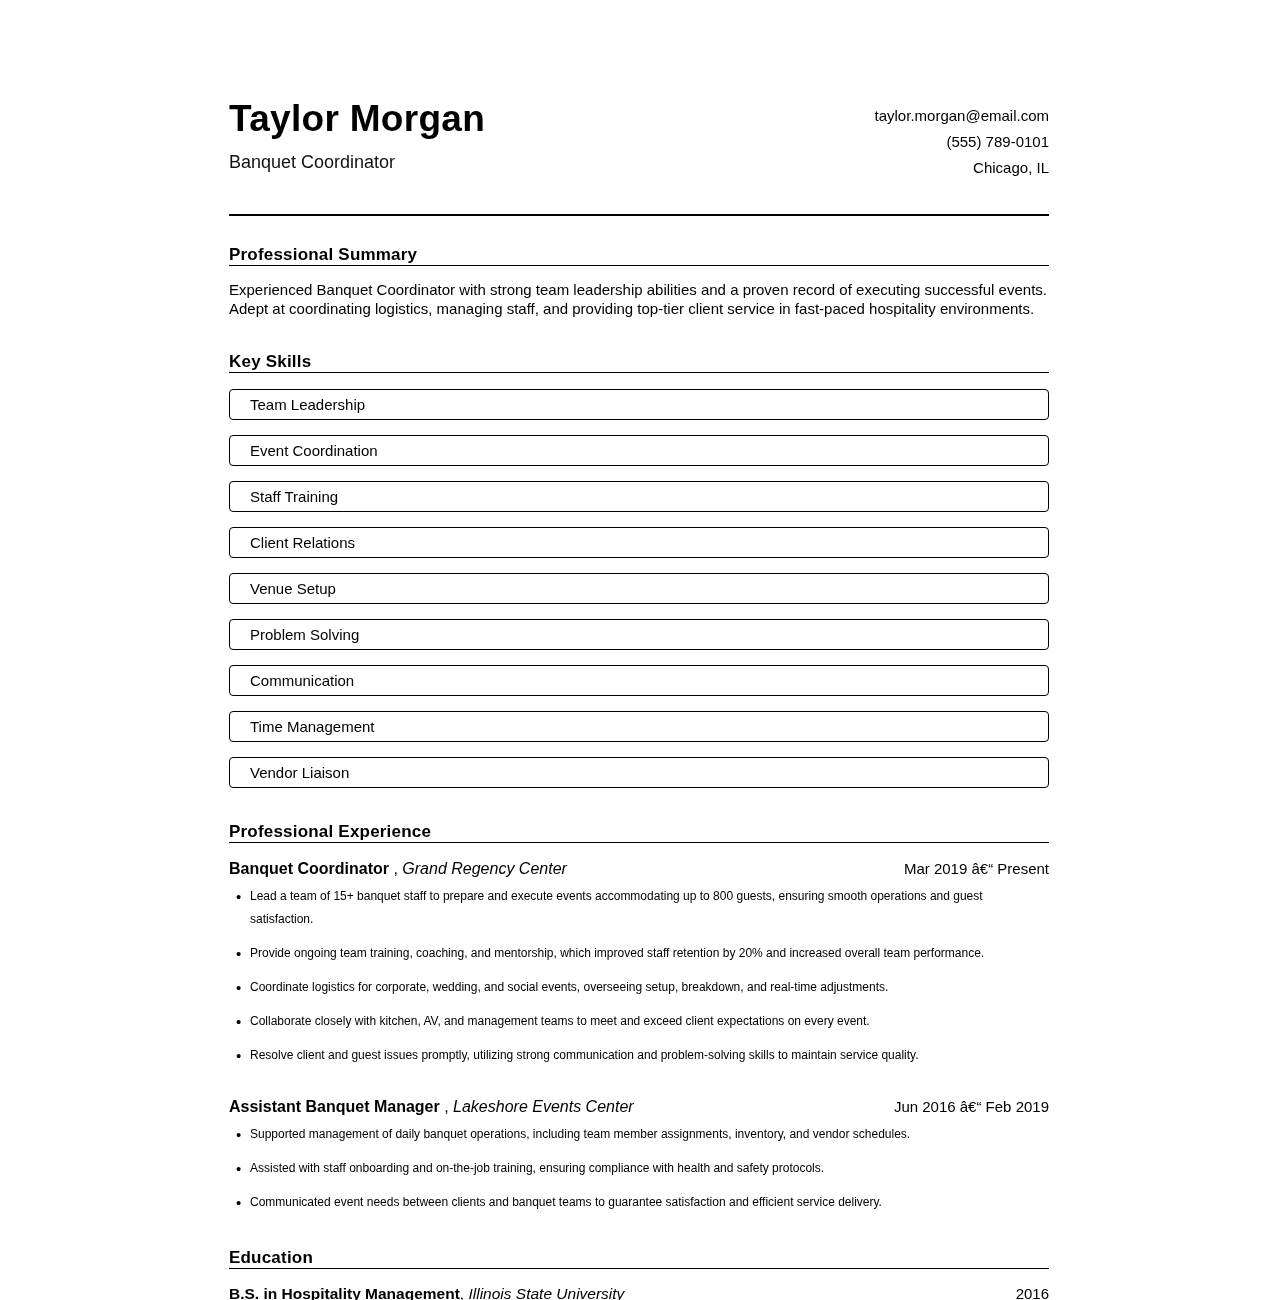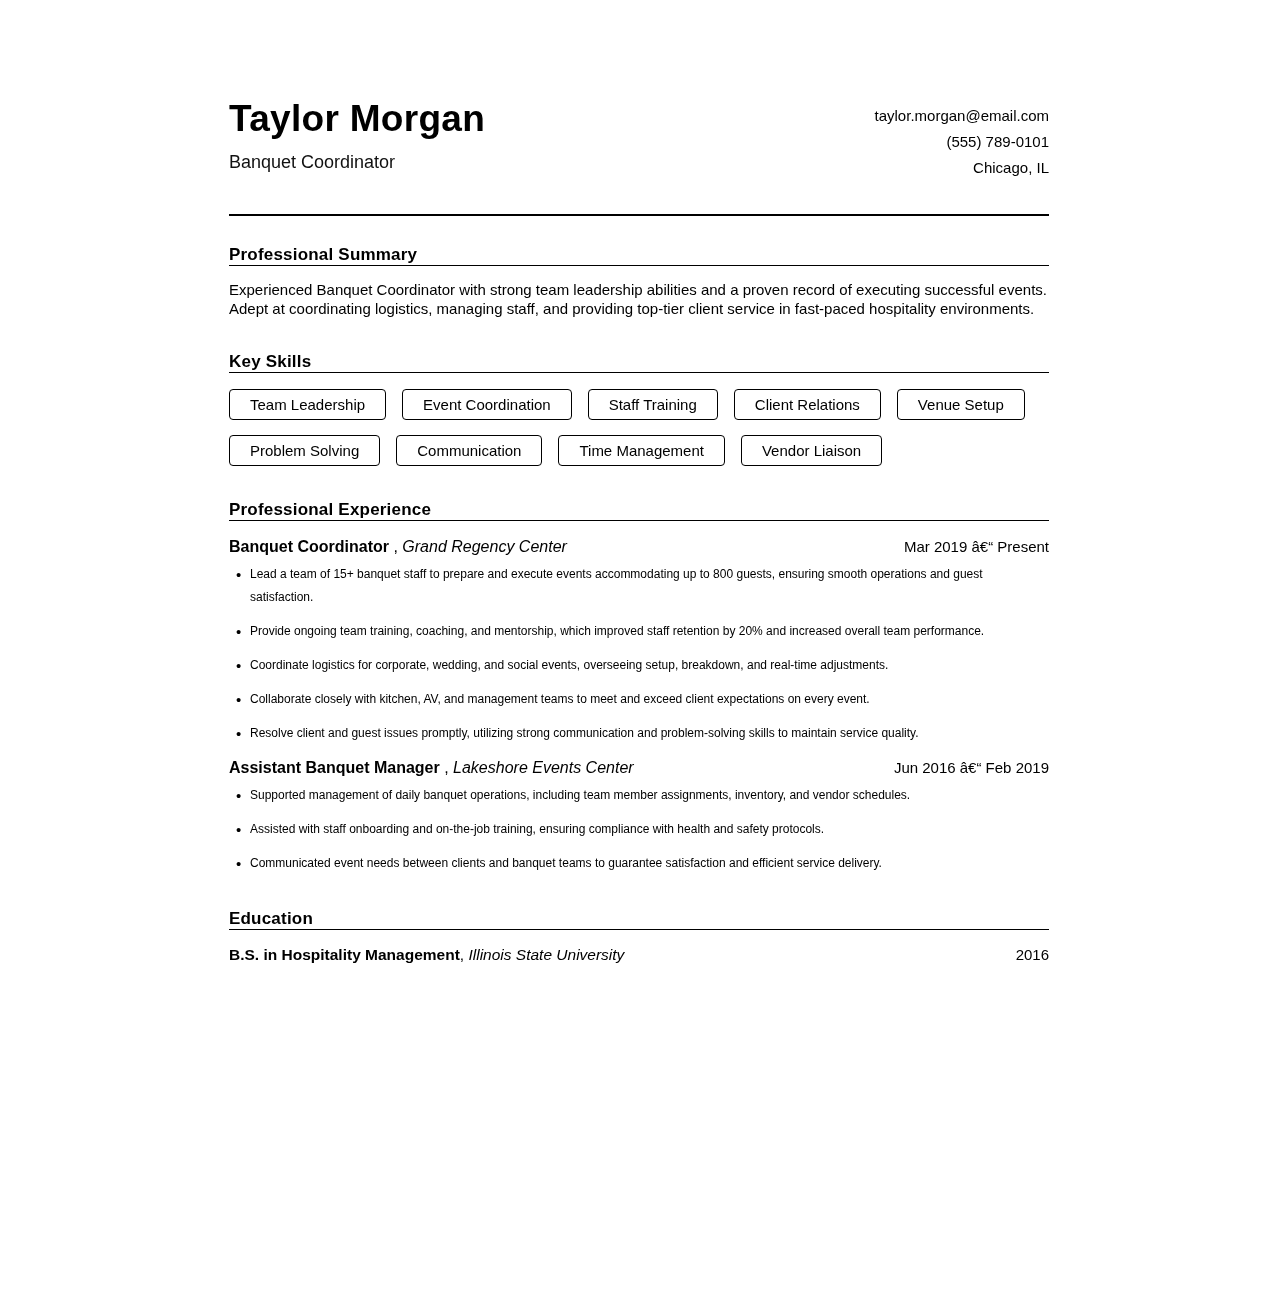--- a/index.html
+++ b/index.html
@@ -63,34 +63,35 @@
     font-size: 15px;
     line-height: 1.24;
   }
 
   
   .skills-wrap {
     margin-top: 16px;
     display: flex;
     flex-wrap: wrap;
     gap: 15px 16px;
+    flex-direction: column;
   }
   .skill-pill {
     display: inline-block;
     border: 1.5px solid #000000;
     border-radius: 4px;
     padding: 6px 20px;
     font-size: 15px;
     background: #ffffff;
     white-space: nowrap;
   }
 
   
   .job { margin-top: 17px; }
-  .job + .job { margin-top: 14px; }
+  .job + .job { margin-top: 31px; }
   .job-header {
     display: flex;
     justify-content: space-between;
     align-items: baseline;
   }
   .job-title { font-weight: 700; font-size: 16px; }
   .job-sep { font-size: 16px; }
   .job-company { font-style: italic; font-size: 16px; }
   .job-dates { font-size: 15px; white-space: nowrap; }
   .bullets {

